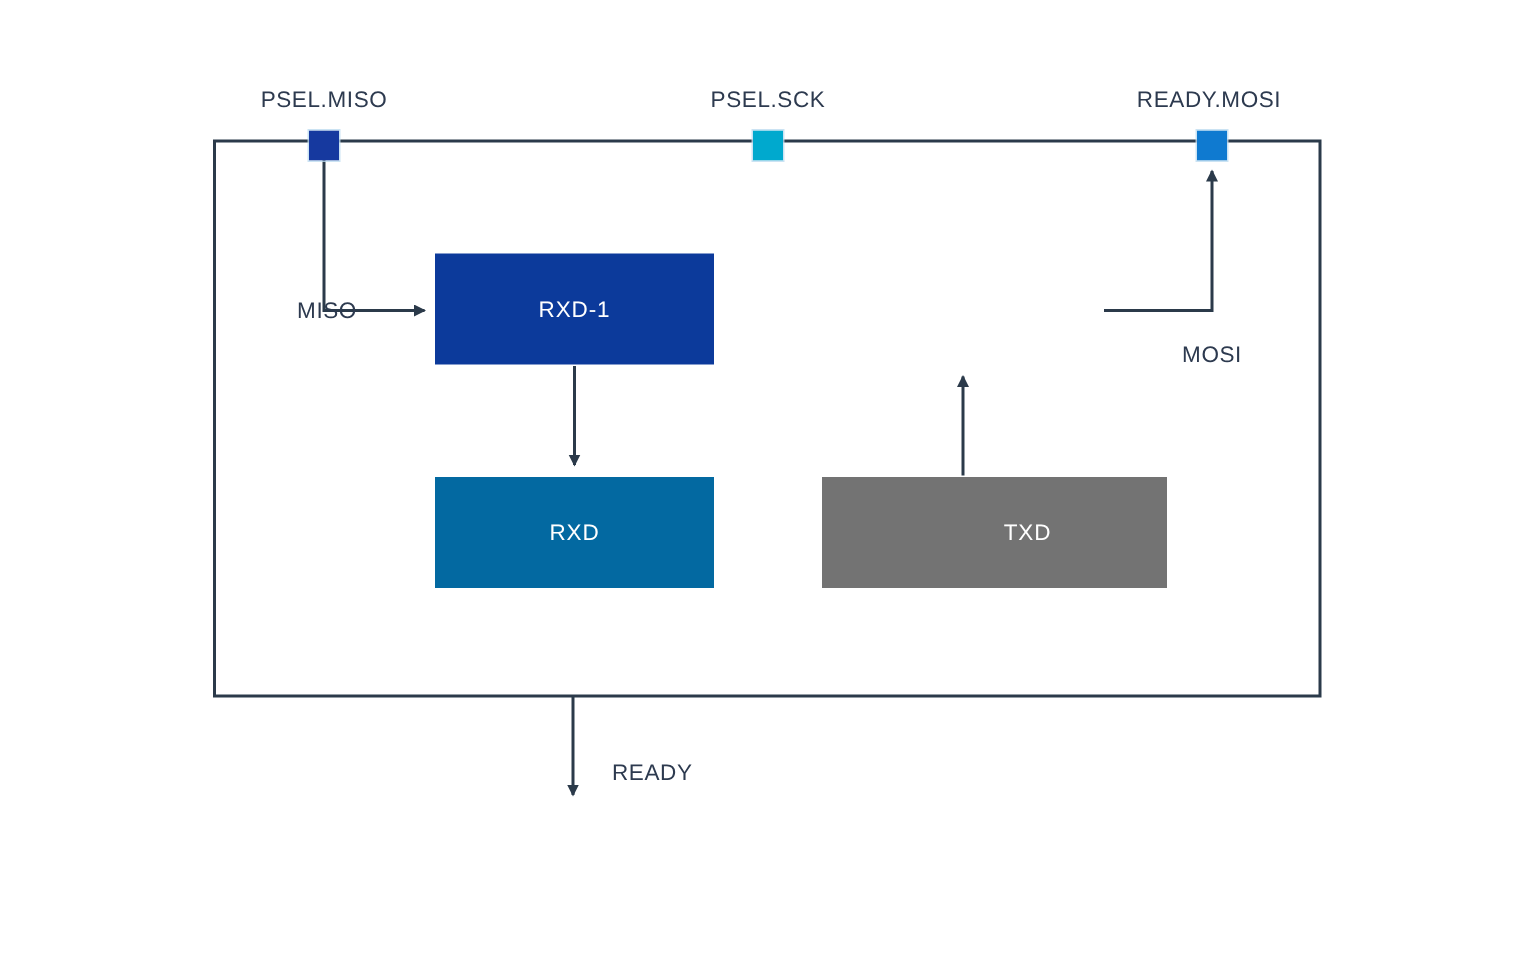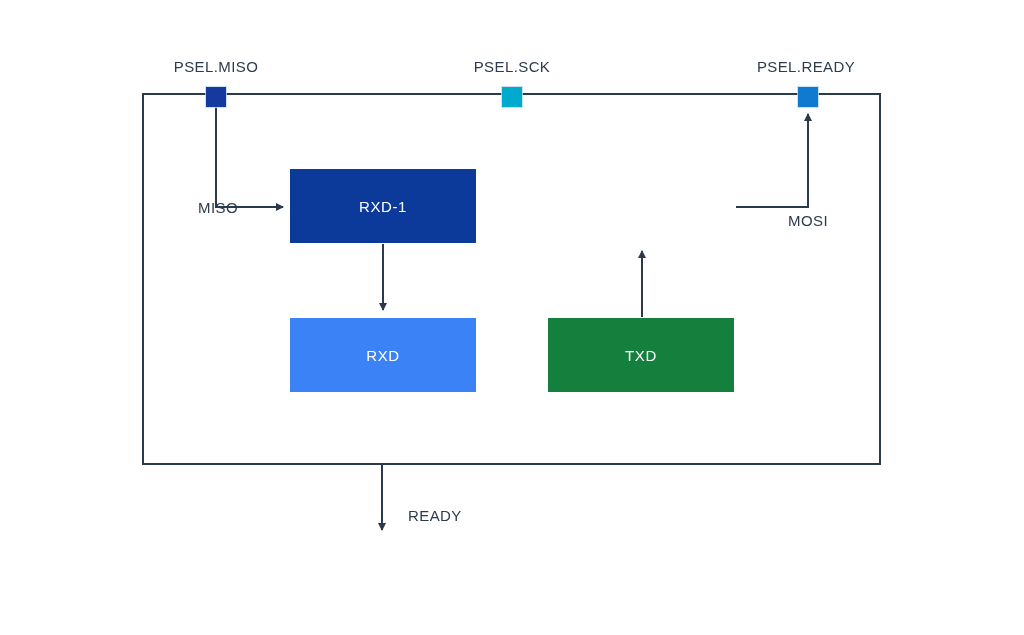--- a/index.html
+++ b/index.html
@@ -76,31 +76,31 @@
   .block.rxd  { left: 290px; top: 318px; }
   .block.txd  { left: 548px; top: 318px; }
   .signal-label {
     position: absolute;
     font-size: 15px;
     letter-spacing: 0.4px;
     color: var(--text, #2d3a4f);
     white-space: nowrap;
   }
   .signal-label.miso  { left: 190px; top: 199px; width: 56px; text-align: center; }
-  .signal-label.mosi  { left: 780px; top: 212px; width: 56px; text-align: center; }
+  .signal-label.mosi  { left: 780px; top: 228px; width: 56px; text-align: center; }
   .signal-label.ready { left: 408px; top: 491px; width: 60px; text-align: left; margin-top: 16px; }
 </style>
 </head>
 <body>
 
 <div class="canvas">
 
   <div class="pin-label miso">PSEL.MISO</div>
   <div class="pin-label sck">PSEL.SCK</div>
-  <div class="pin-label mosi">PSEL.READY</div>
+  <div class="pin-label mosi">READY.MOSI</div>
 
   <div class="outer-box"></div>
 
   <svg class="wires" viewBox="0 0 1024 635" xmlns="http://www.w3.org/2000/svg">
     <defs>
       <marker id="arrow" markerWidth="9" markerHeight="9" refX="7" refY="4" orient="auto" markerUnits="userSpaceOnUse">
         <path d="M0,0 L8,4 L0,8 Z" style="fill: var(--line, #2b3a4a); stroke: none;"></path>
       </marker>
     </defs>
     <path d="M216,100 V207 H283" marker-end="url(#arrow)"></path>
@@ -110,24 +110,24 @@
     <path d="M382,464 V530" marker-end="url(#arrow)"></path>
   </svg>
 
   <div class="pin-square miso" style="background: rgb(22, 57, 159);"></div>
   <div class="pin-square sck" style="background: rgb(0, 169, 206);"></div>
   <div class="pin-square mosi" style="background: rgb(15, 122, 208);"></div>
 
   <div class="block rxd1" style="background: rgb(12, 58, 155);">
     <span>RXD-1</span>
   </div>
-  <div class="block rxd" style="background: #3b82f6; text-align: center;">
+  <div class="block rxd" style="background: #0369a1; text-align: center;">
     <span>RXD</span>
   </div>
-  <div class="block txd" style="background: #15803d;">
+  <div class="block txd" style="background: #737373; padding-left: 44px;">
     <span>TXD</span>
   </div>
 
   <div class="signal-label miso">MISO</div>
   <div class="signal-label mosi">MOSI</div>
   <div class="signal-label ready">READY</div>
 
 </div>
 
 </body></html>

